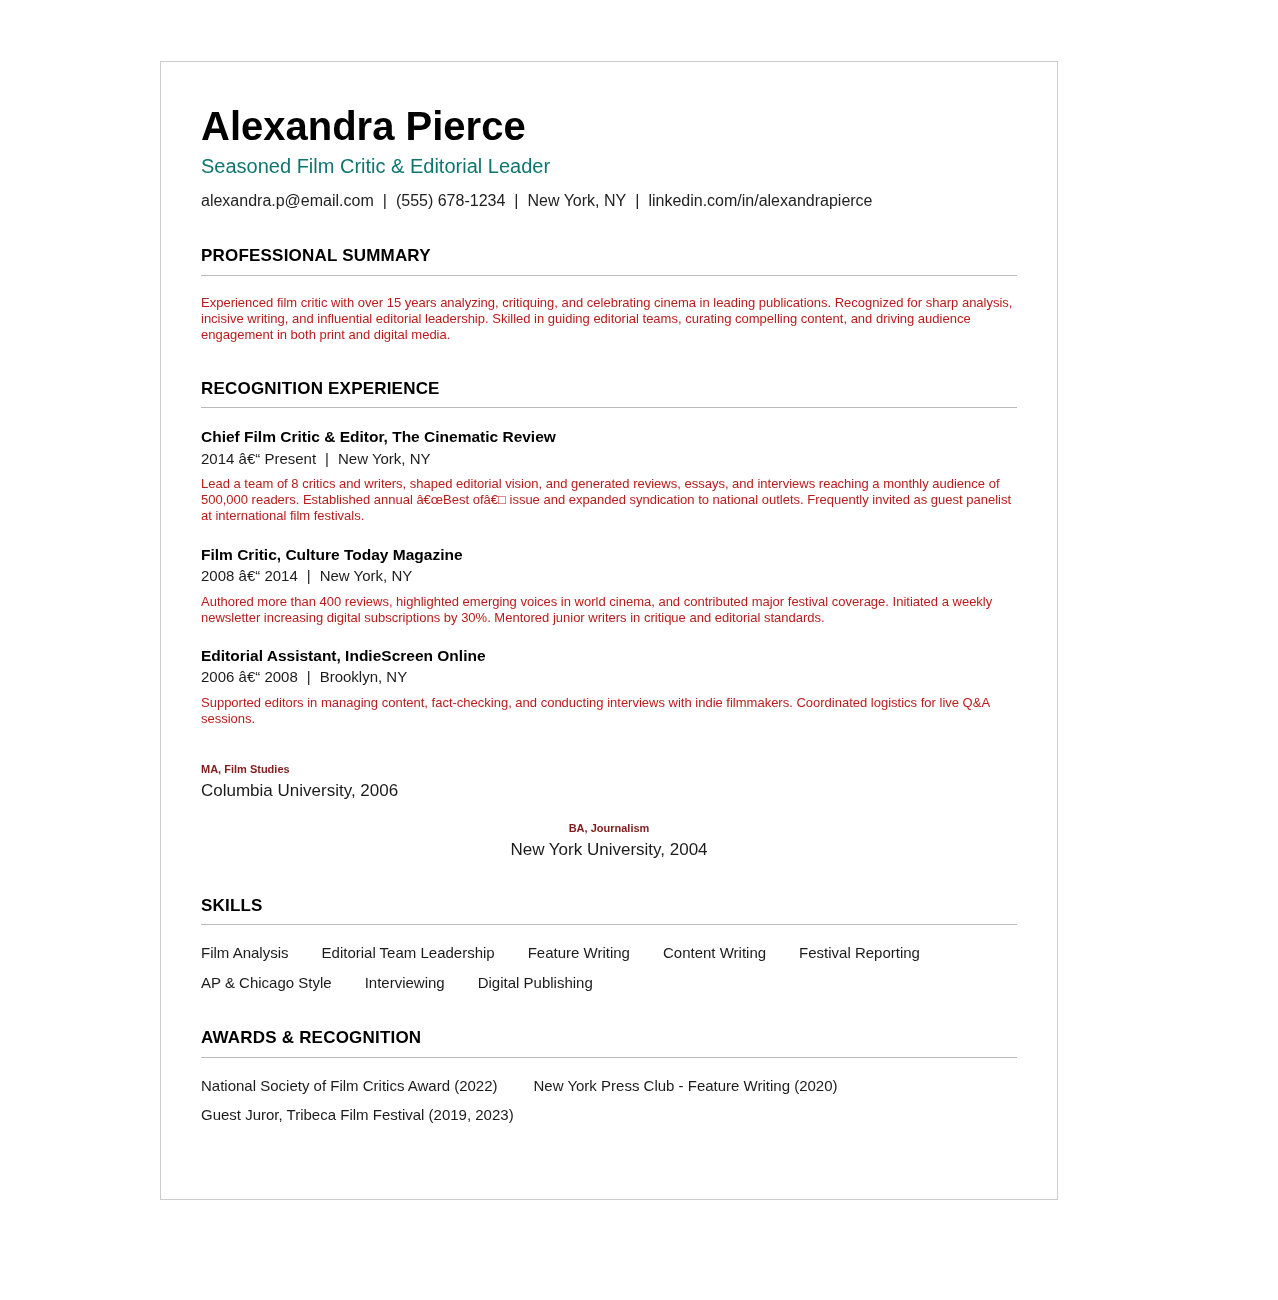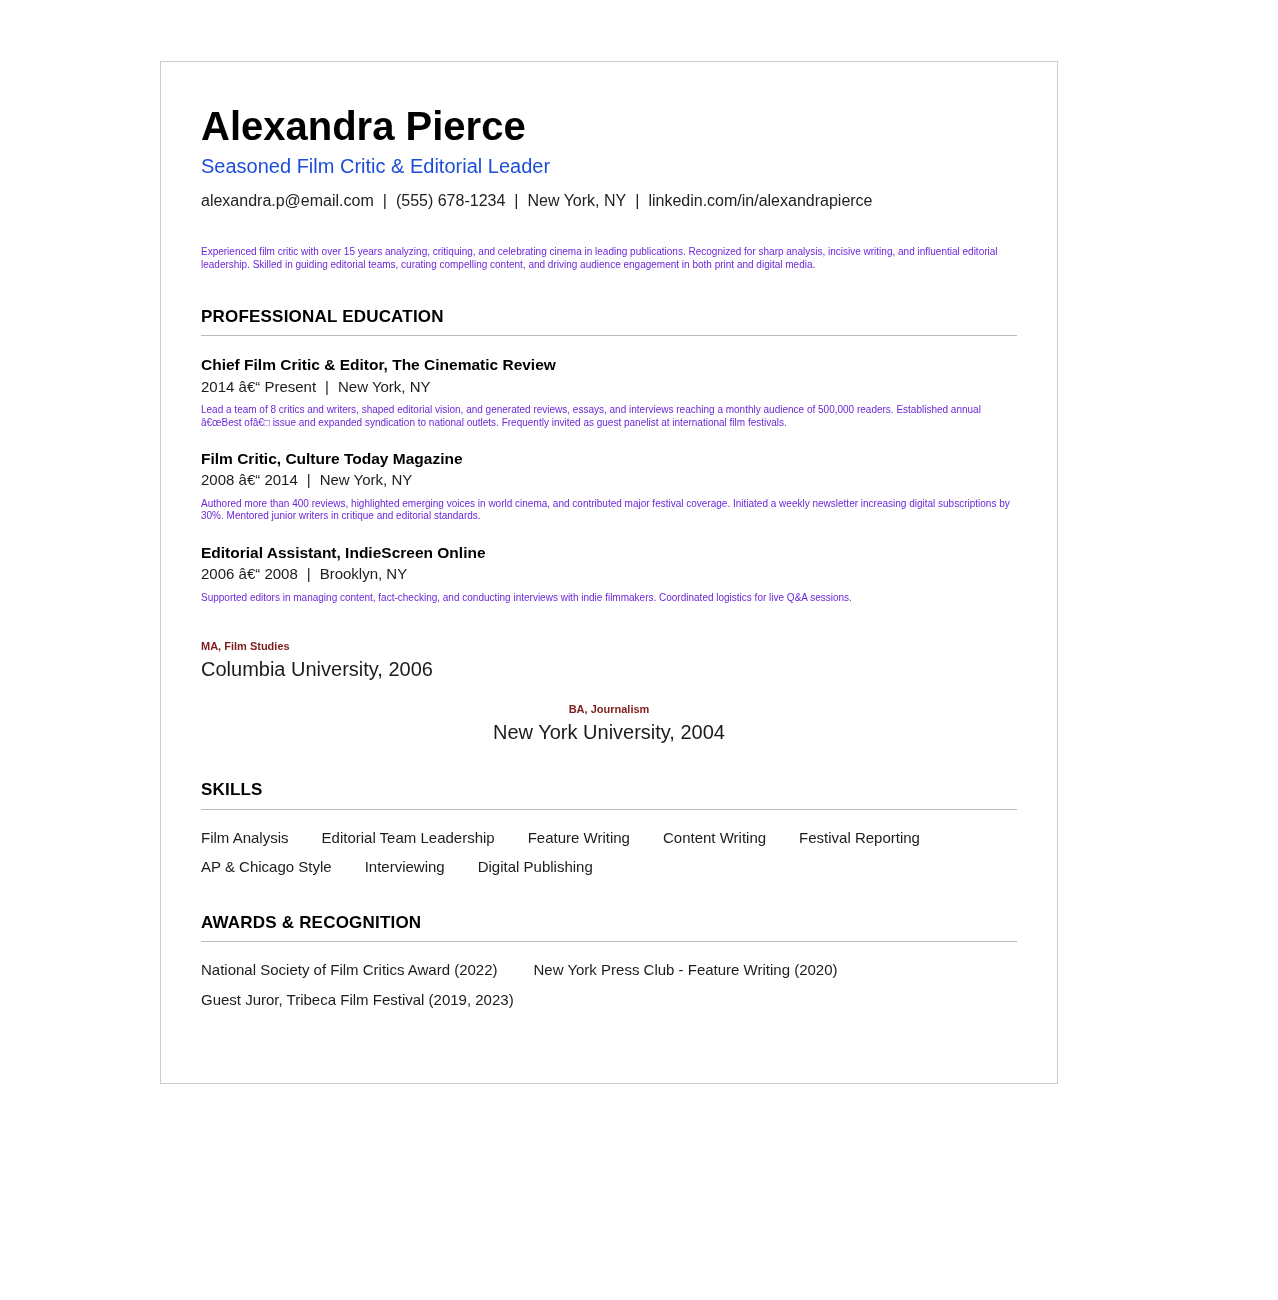--- a/index.html
+++ b/index.html
@@ -26,21 +26,21 @@
   }
   h1.name {
     font-size: 40px;
     font-weight: bold;
     color: #000000;
     margin: 0;
     line-height: 1;
   }
   .subtitle {
     font-size: 20px;
-    color: #1d4ed8;
+    color: #0f766e;
     margin-top: 8px;
     line-height: 1.2;
   }
   .contact {
     font-size: 16px;
     color: #222222;
     margin-top: 13px;
     line-height: 1.2;
   }
   .sep {
@@ -57,24 +57,24 @@
     margin: 0;
     padding-bottom: 8px;
     border-bottom: 1px solid #bbbbbb;
     letter-spacing: 0.2px;
     line-height: 1.2;
   }
   .sec-body {
     margin-top: 19px;
   }
   .para {
-    font-size: 10px;
-    line-height: 1.24;
-    margin: 0;
-    color: #6d28d9;
+    font-size: 13px;
+    line-height: 1.24;
+    margin: 0;
+    color: #b91c1c;
   }
   .job {
     margin-bottom: 20px;
   }
   .job:last-child { margin-bottom: 16px; }
   .job-title {
     font-size: 15.5px;
     font-weight: bold;
     color: #000000;
     line-height: 1.25;
@@ -92,21 +92,21 @@
     margin-bottom: 21px;
   }
   .edu:last-child { margin-bottom: 0; text-align: center; }
   .degree {
     font-size: 11px;
     font-weight: bold;
     color: #7f1d1d;
     line-height: 1.25;
   }
   .school {
-    font-size: 20px;
+    font-size: 17px;
     margin-top: 3px;
     line-height: 1.24;
   }
   .tag-row {
     display: flex;
     flex-wrap: wrap;
     column-gap: 33px;
     font-size: 15px;
     line-height: 1.24;
     margin-bottom: 11px;
@@ -122,27 +122,28 @@
 
     <header>
       <h1 class="name">Alexandra Pierce</h1>
       <div class="subtitle">Seasoned Film Critic &amp; Editorial Leader</div>
       <div class="contact">
         <span>alexandra.p@email.com</span><span class="sep">|</span><span>(555) 678-1234</span><span class="sep">|</span><span>New York, NY</span><span class="sep">|</span><span>linkedin.com/in/alexandrapierce</span>
       </div>
     </header>
 
     <section class="sec">
+      <h2 class="sec-h">PROFESSIONAL SUMMARY</h2>
       <div class="sec-body">
         <p class="para">Experienced film critic with over 15 years analyzing, critiquing, and celebrating cinema in leading publications. Recognized for sharp analysis, incisive writing, and influential editorial leadership. Skilled in guiding editorial teams, curating compelling content, and driving audience engagement in both print and digital media.</p>
       </div>
     </section>
 
     <section class="sec">
-      <h2 class="sec-h">PROFESSIONAL EDUCATION</h2>
+      <h2 class="sec-h">RECOGNITION EXPERIENCE</h2>
       <div class="sec-body">
 
         <div class="job">
           <div class="job-title">Chief Film Critic &amp; Editor, The Cinematic Review</div>
           <div class="job-meta">
             <span>2014 â€“ Present</span><span class="sep">|</span><span>New York, NY</span>
           </div>
           <p class="para job-desc">Lead a team of 8 critics and writers, shaped editorial vision, and generated reviews, essays, and interviews reaching a monthly audience of 500,000 readers. Established annual â€œBest ofâ€□ issue and expanded syndication to national outlets. Frequently invited as guest panelist at international film festivals.</p>
         </div>
 

